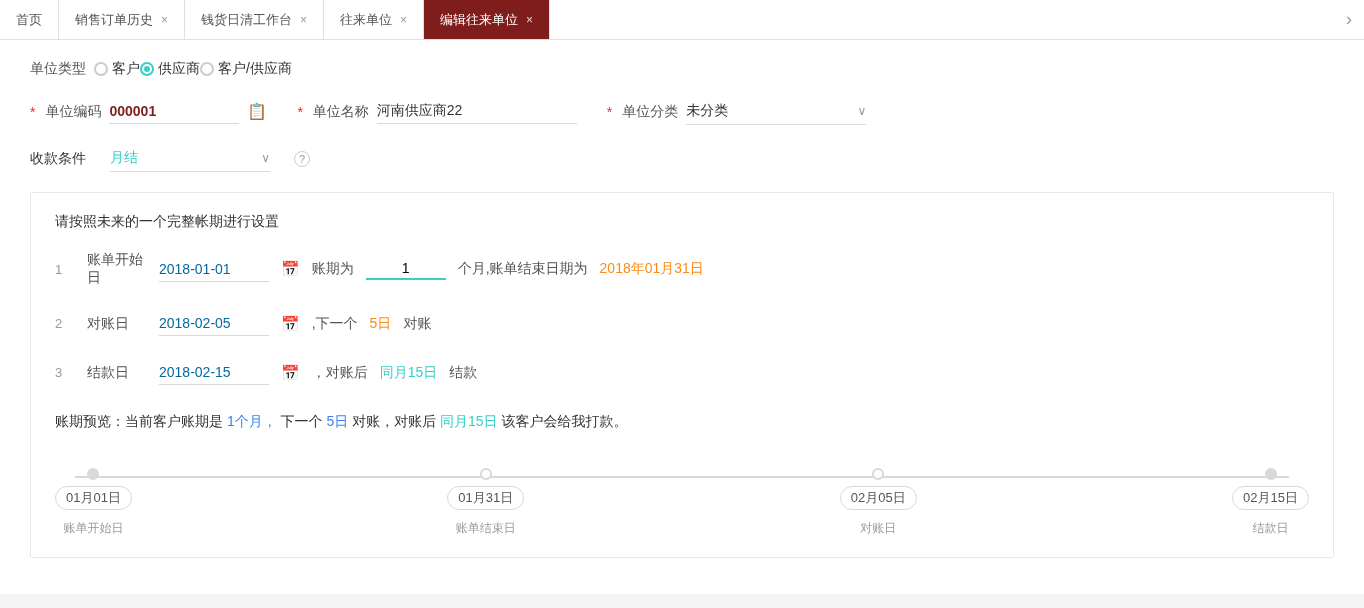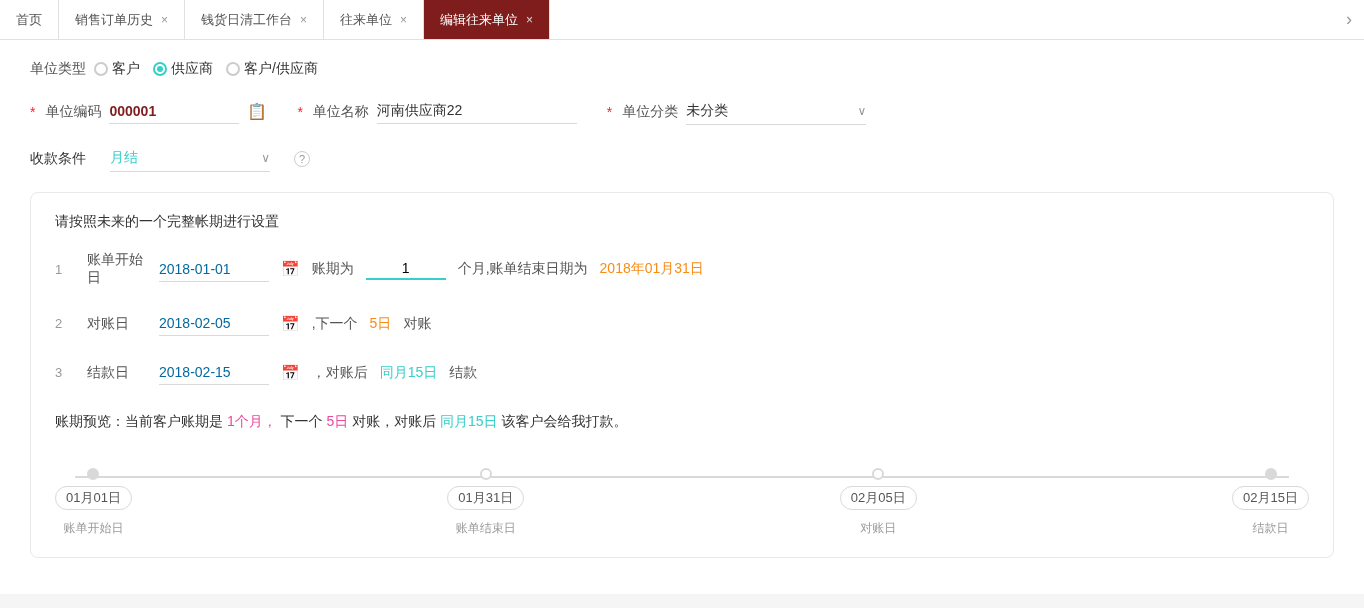--- a/index.html
+++ b/index.html
@@ -74,21 +74,21 @@
 
     .required-star {
       color: #f5222d;
       margin-right: 2px;
     }
 
     
     .radio-group {
       display: flex;
       align-items: center;
-      gap: 13px;
+      gap: 0;
     }
     .radio-item {
       display: flex;
       align-items: center;
       gap: 4px;
       cursor: pointer;
     }
     .radio-circle {
       width: 14px;
       height: 14px;
@@ -169,21 +169,21 @@
       align-items: center;
       justify-content: center;
       font-size: 11px;
       color: #999;
       cursor: pointer;
     }
 
     
     .card-section {
       border: 1px solid #e8e8e8;
-      border-radius: 8px;
+      border-radius: 2px;
       padding: 20px 24px;
       margin-bottom: 16px;
     }
 
     .card-desc {
       font-size: 14px;
       color: #333;
       margin-bottom: 20px;
     }
 
@@ -236,21 +236,21 @@
       padding: 2px 0;
     }
 
     
     .preview-text {
       font-size: 14px;
       color: #333;
       margin-bottom: 24px;
       line-height: 1.8;
     }
-    .preview-text .hl-orange { color: #ec4899; }
+    .preview-text .hl-orange { color: #3b82f6; }
     .preview-text .hl-teal { color: #36cfc9; }
 
     
     .timeline-container {
       position: relative;
       display: flex;
       align-items: flex-start;
       padding: 10px 0 0 0;
     }
     .timeline-line {

